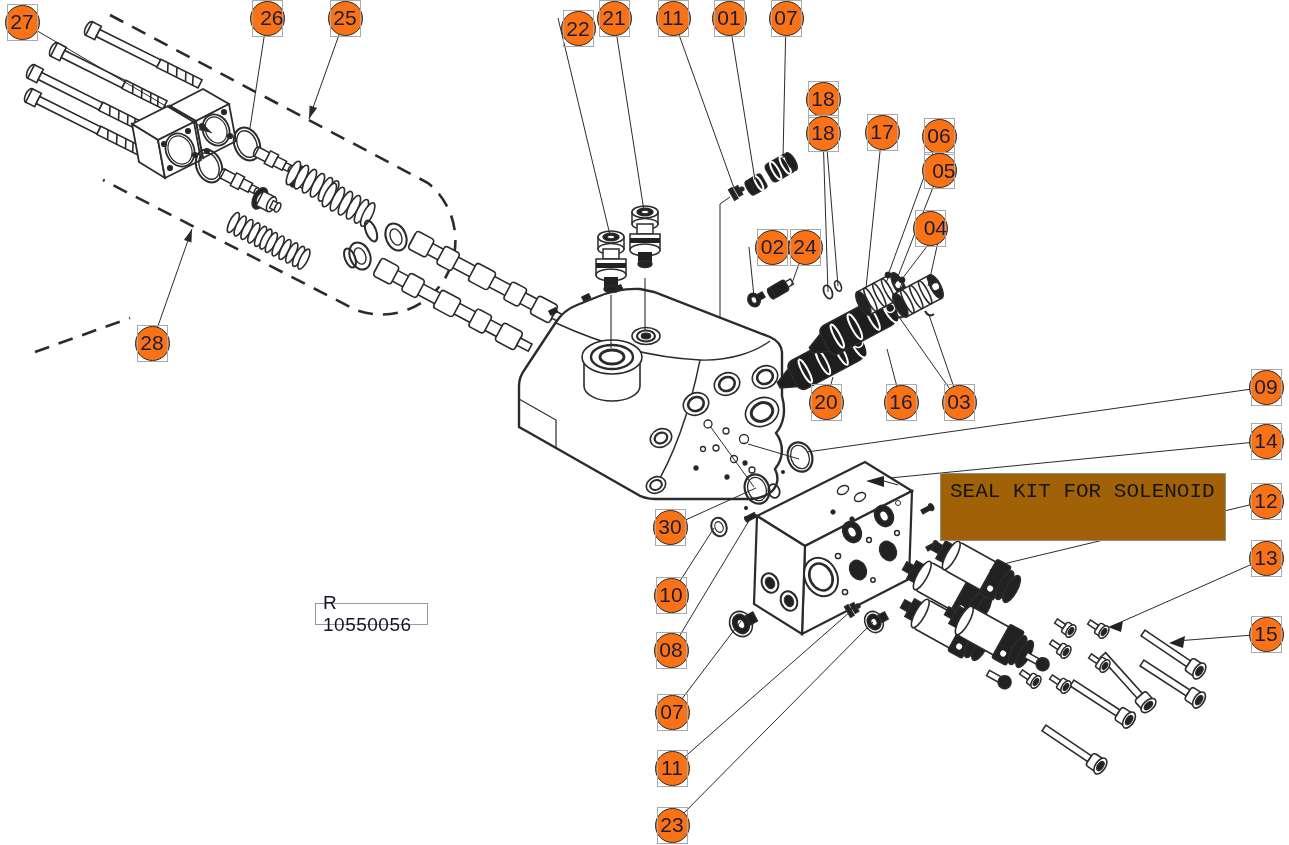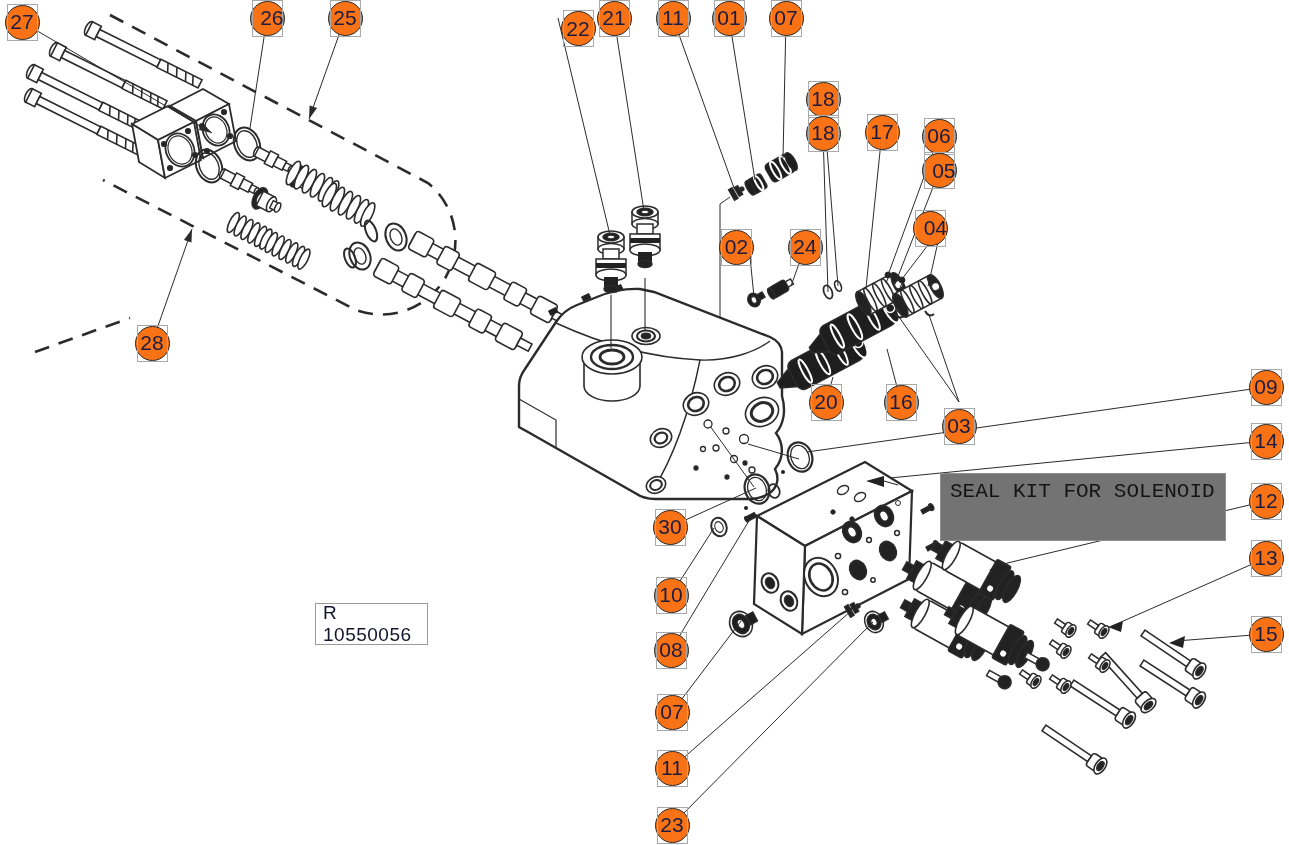--- a/index.html
+++ b/index.html
@@ -7,24 +7,24 @@
          font-family:"Liberation Sans",sans-serif;}
   svg{position:absolute;left:0;top:0;}
   .lineart path,.lineart rect,.lineart ellipse,.lineart circle,.lineart polygon,.lineart line,.lineart polyline{
      vector-effect:non-scaling-stroke;}
   .balloon{position:absolute;width:35px;height:35px;border:1.6px solid #2b2b2b;border-radius:50%;
      background:#f97316;display:flex;align-items:center;justify-content:center;
      font-size:21px;letter-spacing:0;color:#1c1c3f;z-index:5;box-sizing:border-box;}
   .balloon::before{content:"";position:absolute;left:1px;top:-2px;width:29px;height:35px;
      border:1px solid #a9a9a9;z-index:-1;background:transparent;}
   .note-box{position:absolute;left:940px;top:473px;width:286px;height:68px;border:1px solid #8f8f8f;
-     background:#737373;z-index:4;font-family:"Liberation Mono",monospace;color:#141414;
+     background:#a16207;z-index:4;font-family:"Liberation Mono",monospace;color:#141414;
      font-size:21px;line-height:30px;padding:3px 0 0 9px;box-sizing:border-box;}
   .note-box .l2{margin-top:4px;}
-  .ref-box{position:absolute;left:315px;top:603px;width:113px;height:42px;border:1px solid #9a9a9a;
+  .ref-box{position:absolute;left:315px;top:603px;width:113px;height:22px;border:1px solid #9a9a9a;
      background:#fff;z-index:4;font-size:19px;color:#14142e;display:flex;align-items:center;
      padding-left:7px;box-sizing:border-box;letter-spacing:0.5px;}
 </style>
 </head>
 <body>
 
 <div class="stage">
 
 <svg id="art" class="lineart" width="1289" height="845" viewBox="0 0 1289 845">
   <defs>
@@ -544,33 +544,33 @@
       </div>
       <div class="balloon" style="left: 921.5px; top: 118.5px;">
         <span>06</span>
       </div>
       <div class="balloon" style="left: 921.5px; top: 153px; justify-content: flex-end;">
         <span>05</span>
       </div>
       <div class="balloon" style="left: 913px; top: 210.5px; justify-content: flex-end;">
         <span>04</span>
       </div>
-      <div class="balloon" style="left: 719px; top: 229.5px;">
+      <div class="balloon" style="left: 755px; top: 229.5px;">
         <span>02</span>
       </div>
       <div class="balloon" style="left: 787.5px; top: 229.5px; justify-content: center;">
         <span>24</span>
       </div>
       <div class="balloon" style="left: 808.5px; top: 384.5px;">
         <span>20</span>
       </div>
       <div class="balloon" style="left: 883.5px; top: 384.5px;">
         <span>16</span>
       </div>
-      <div class="balloon" style="left: 941.5px; top: 384.5px; margin-top: 24px;">
+      <div class="balloon" style="left: 941.5px; top: 384.5px;">
         <span>03</span>
       </div>
       <div class="balloon" style="left: 1248.5px; top: 369.5px;">
         <span>09</span>
       </div>
       <div class="balloon" style="left: 1248.5px; top: 423.5px;">
         <span>14</span>
       </div>
       <div class="balloon" style="left: 1248.5px; top: 483.5px;">
         <span>12</span>

